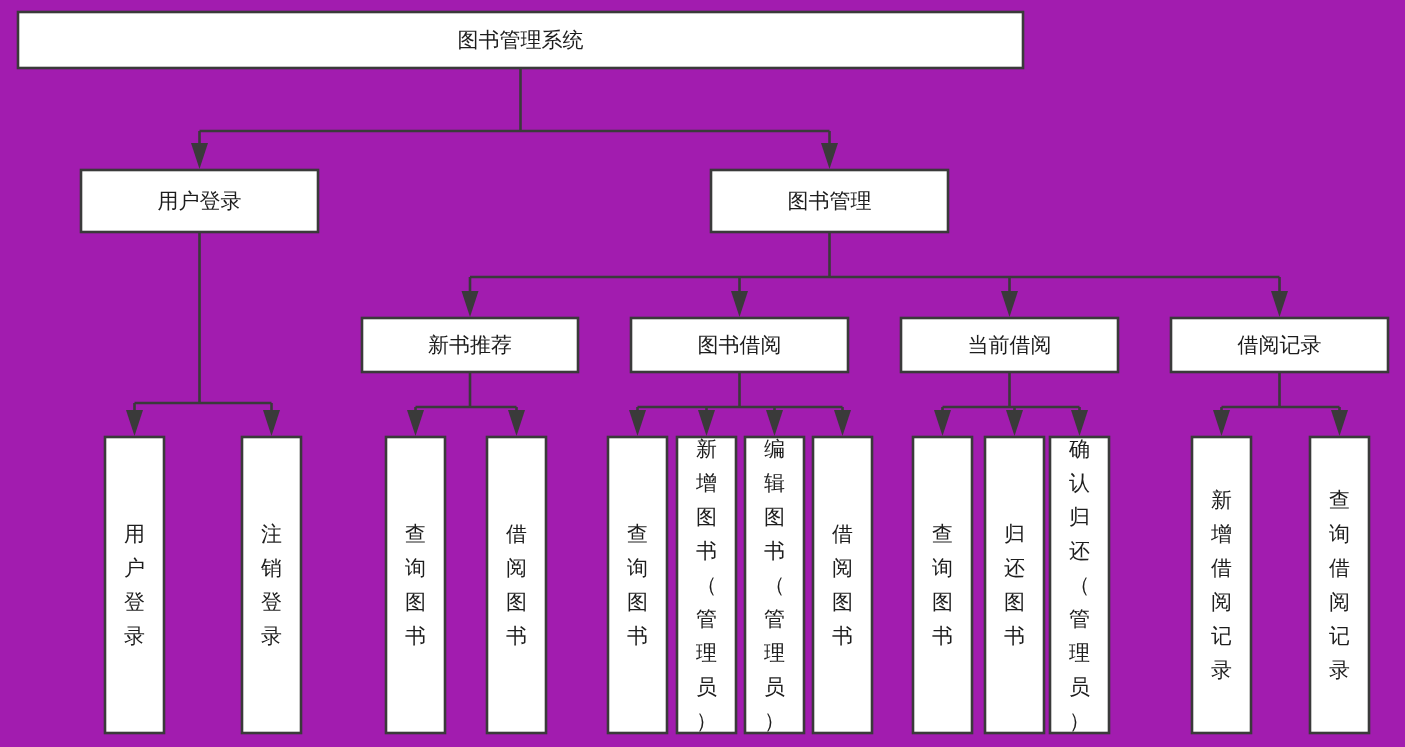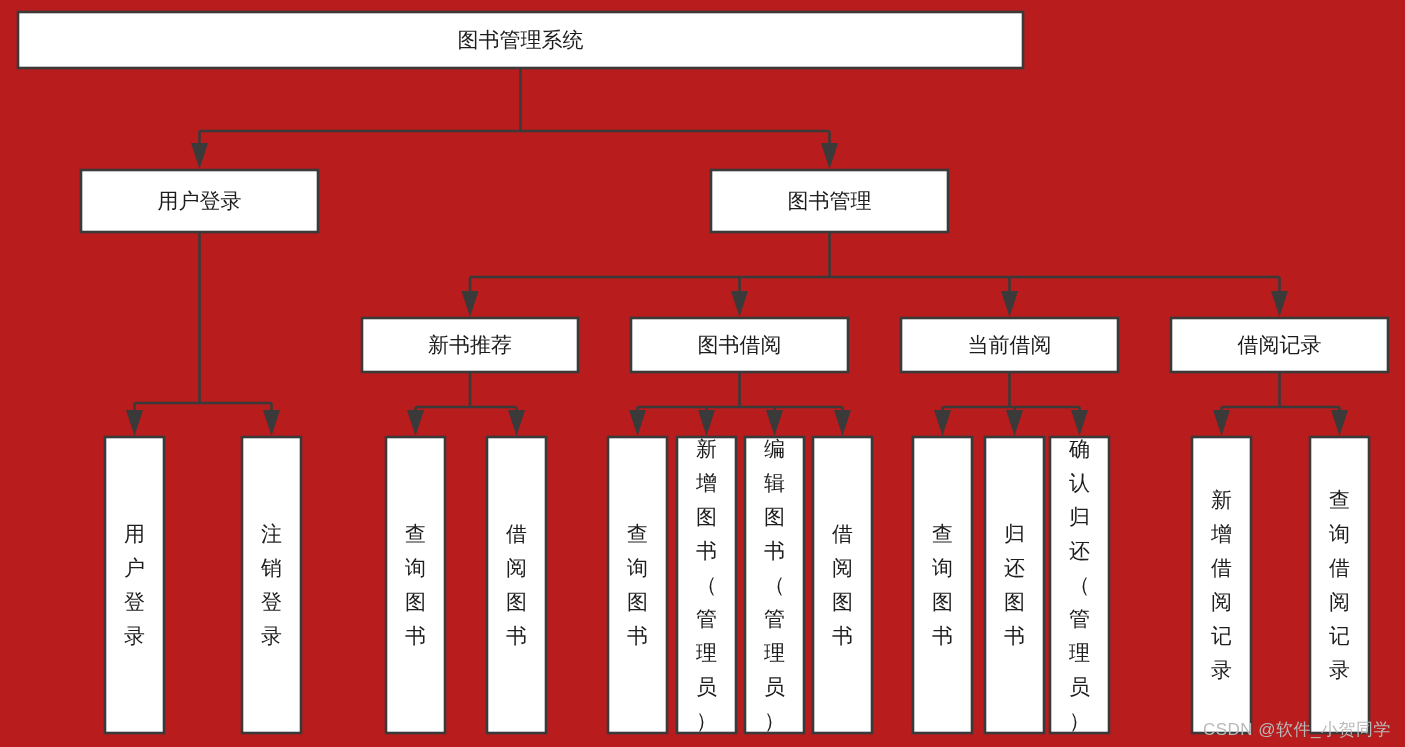--- a/index.html
+++ b/index.html
@@ -8,21 +8,21 @@
     padding: 0;
     background: #ffffff;
   }
   body {
     font-family: "Liberation Sans", "DejaVu Sans", sans-serif;
   }
   #diagram-root {
     position: relative;
     width: 1405px;
     height: 747px;
-    background: #b91c1c;
+    background: #a21caf;
     overflow: hidden;
   }
   svg.diagram-canvas {
     position: absolute;
     left: 0;
     top: 0;
     width: 1405px;
     height: 747px;
     display: block;
   }
@@ -215,14 +215,13 @@
         <g>
           <rect class="node-box" x="1192" y="437" width="59" height="296"></rect>
           <text class="node-label-vertical" x="1221.5" y="507.48"><tspan x="1221.5" dy="0">新</tspan><tspan x="1221.5" dy="34">增</tspan><tspan x="1221.5" dy="34">借</tspan><tspan x="1221.5" dy="34">阅</tspan><tspan x="1221.5" dy="34">记</tspan><tspan x="1221.5" dy="34">录</tspan></text>
         </g>
         <g>
           <rect class="node-box" x="1310" y="437" width="59" height="296"></rect>
           <text class="node-label-vertical" x="1339.5" y="507.48"><tspan x="1339.5" dy="0">查</tspan><tspan x="1339.5" dy="34">询</tspan><tspan x="1339.5" dy="34">借</tspan><tspan x="1339.5" dy="34">阅</tspan><tspan x="1339.5" dy="34">记</tspan><tspan x="1339.5" dy="34">录</tspan></text>
         </g>
       </g>
   </svg>
-  <div class="watermark">CSDN @软件_小贺同学</div>
 </div>
 
 </body></html>

